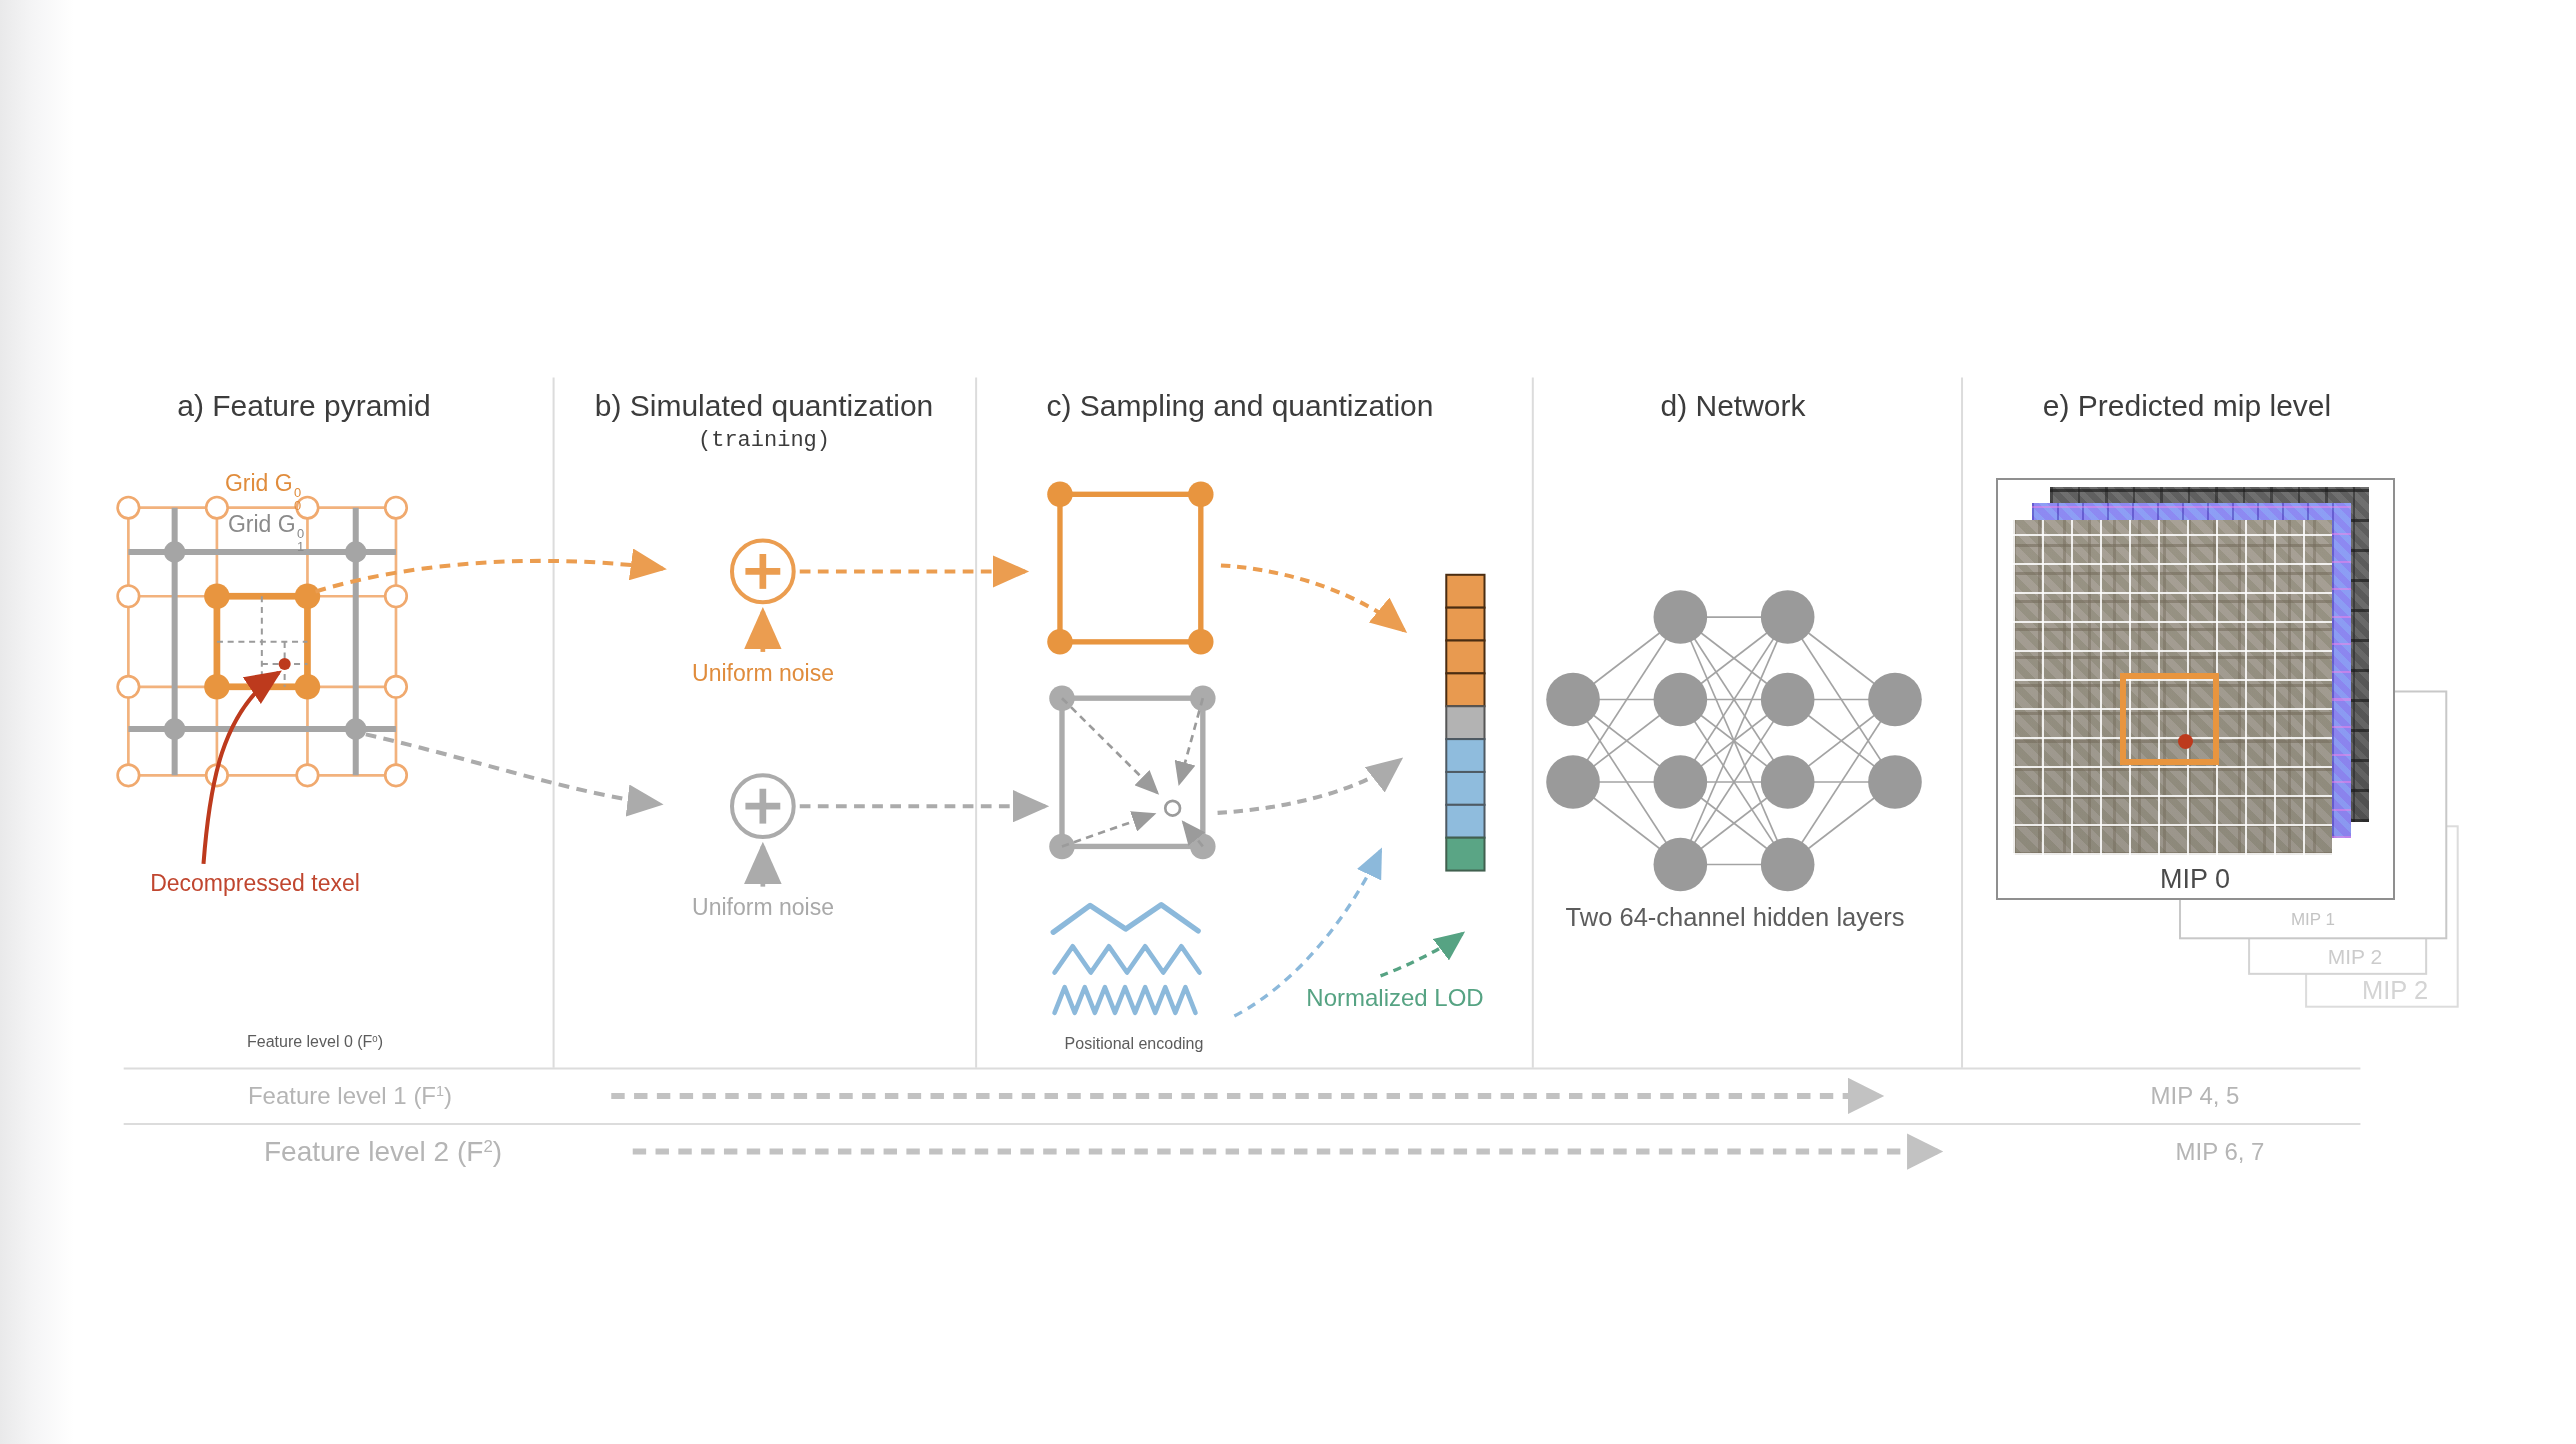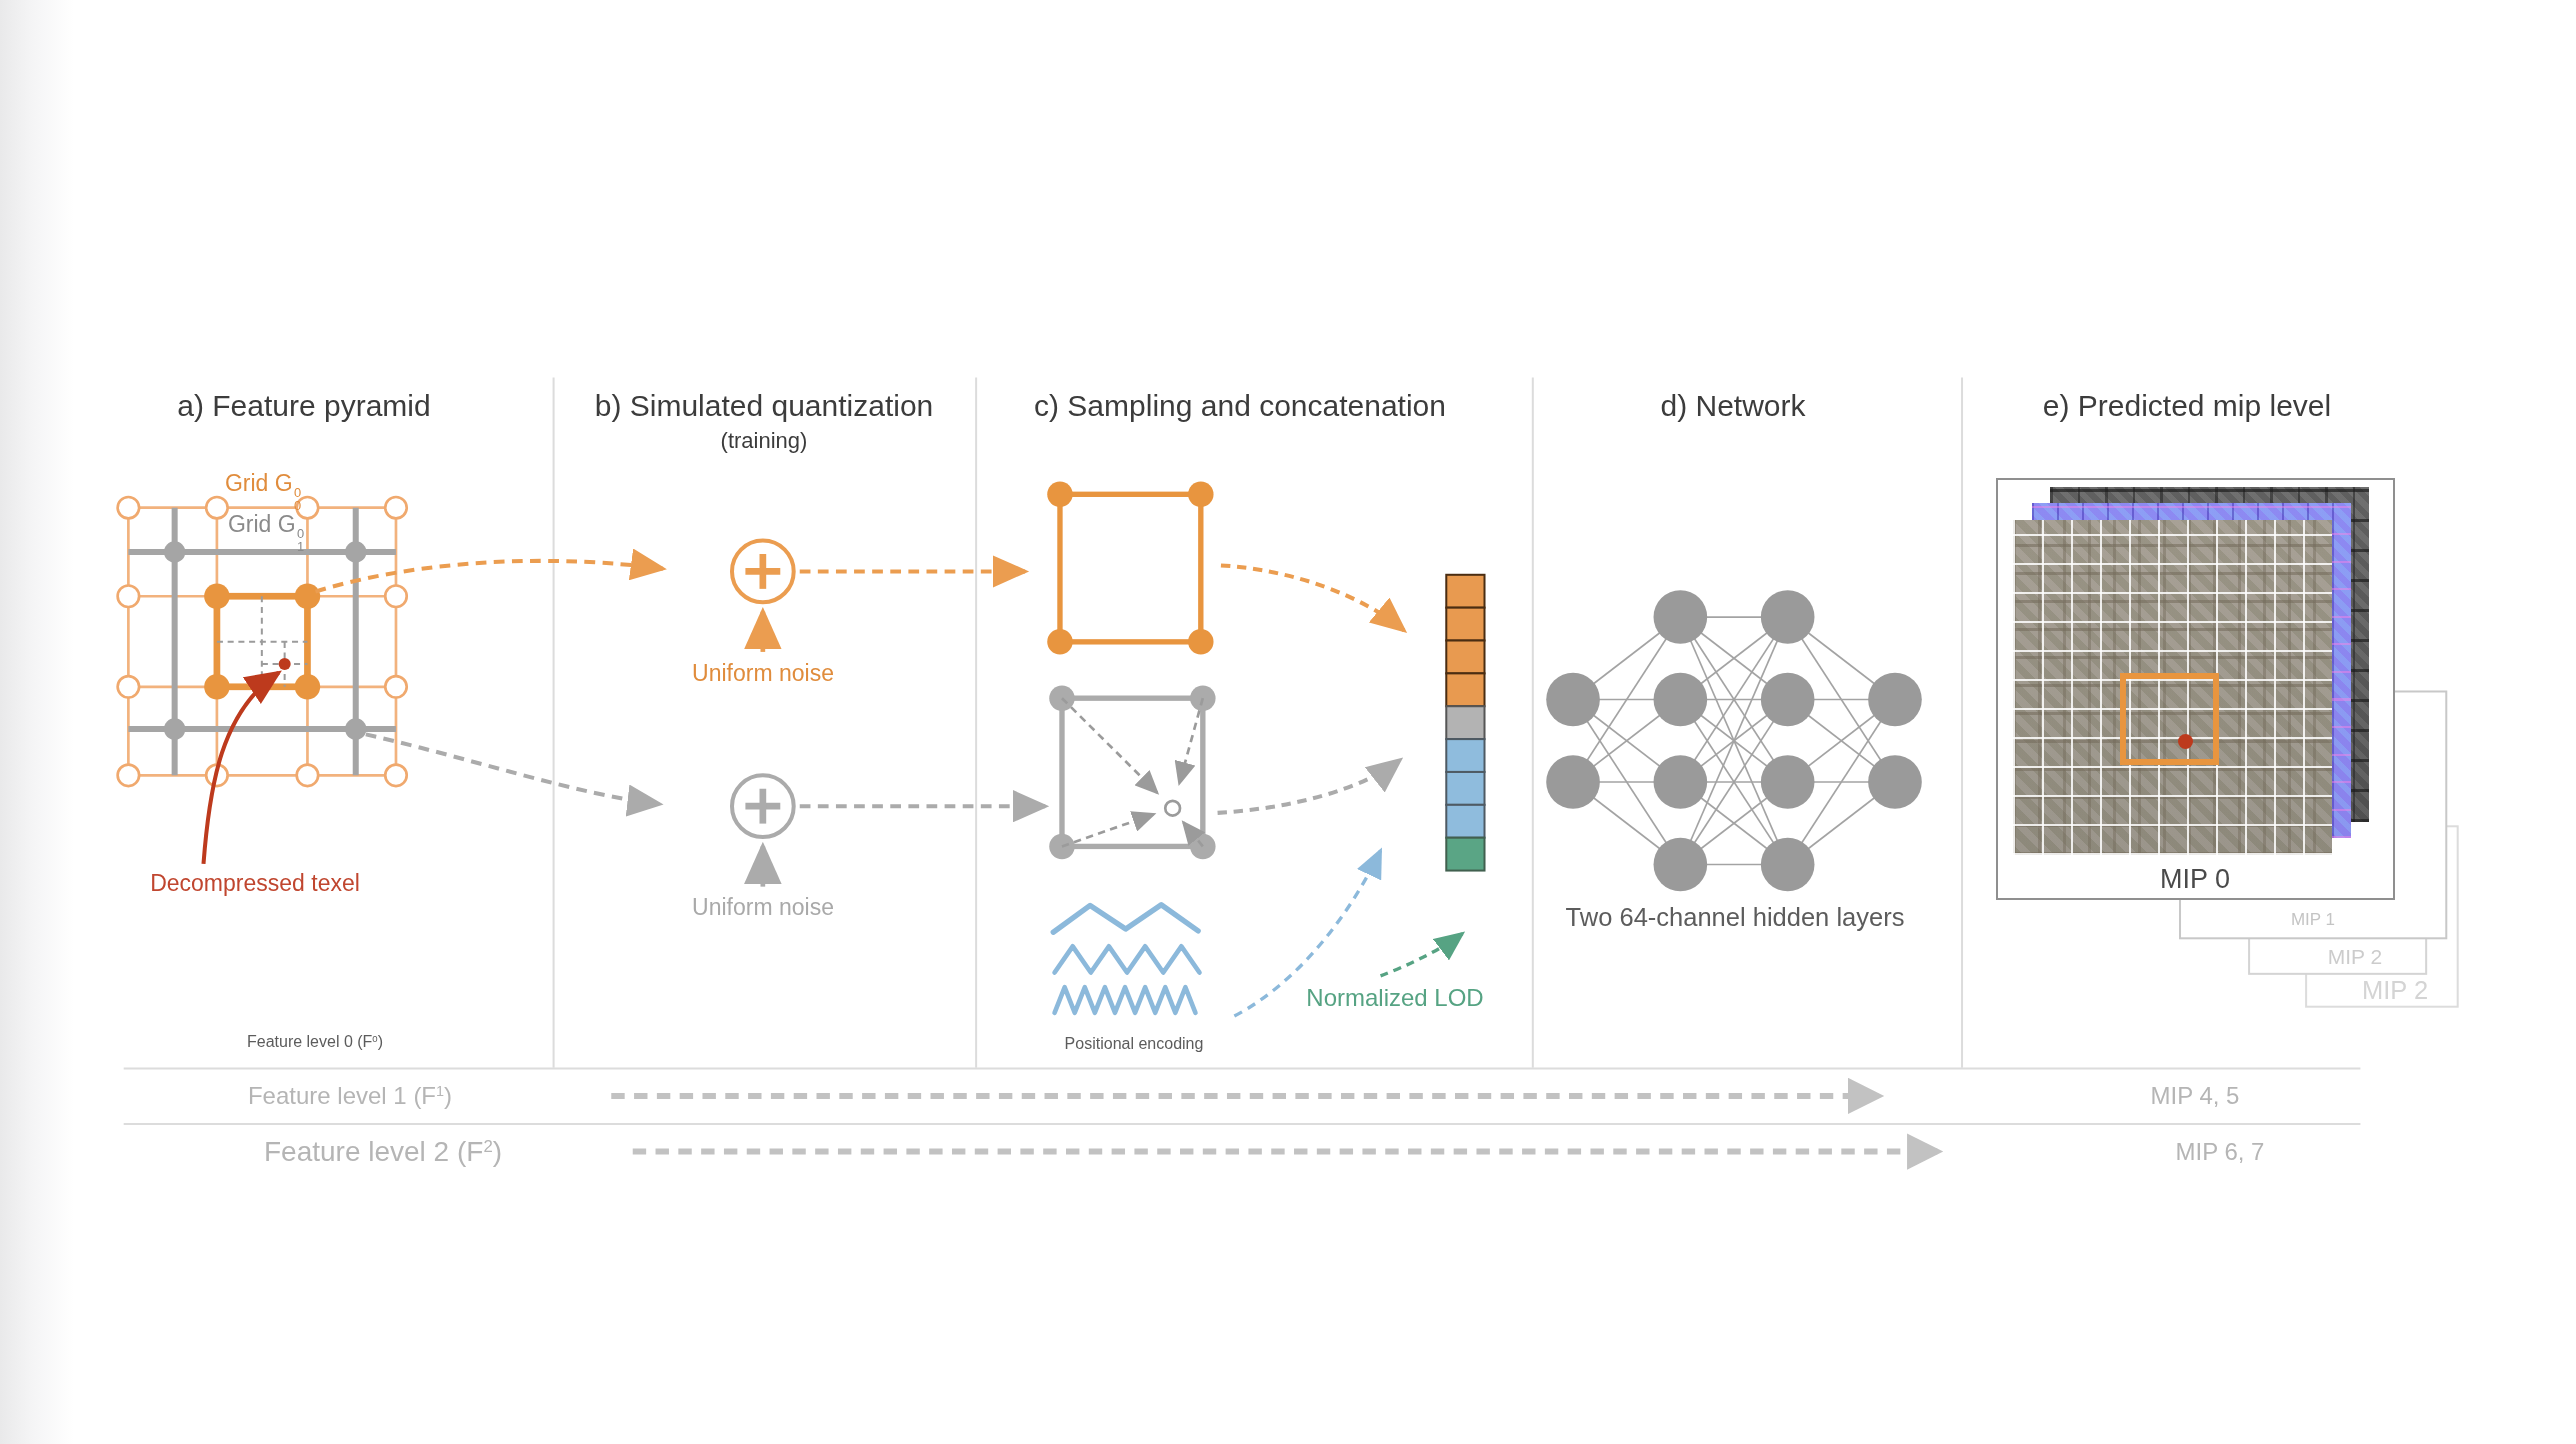--- a/index.html
+++ b/index.html
@@ -7,21 +7,21 @@
     position:relative;width:2576px;height:1444px;background:#ffffff;overflow:hidden;
     font-family:"Liberation Sans", sans-serif;color:#3c3c3c;
   }
   .left-shade{
     position:absolute;left:0;top:0;width:74px;height:1444px;
     background:linear-gradient(to right,#e9e9ea 0%,#f5f5f6 45%,#ffffff 100%);
   }
   svg{position:absolute;left:0;top:0;}
   .lbl{position:absolute;transform:translate(-50%,-50%);white-space:nowrap;line-height:1.15;}
   .title{font-size:30px;color:#3c3c3c;}
-  .sub{font-size:22px;color:#3c3c3c;}
+  .sub{font-size:22px;color:#3c3c3c;font-family:Liberation Mono, monospace;}
   .cap{font-size:16px;color:#5c5c5c;}
   .orange{color:#E08C3C;}
   .grayl{color:#a9a9a9;}
   .faint{color:#b5b5b5;}
   .red{color:#C0462F;margin-left:8px;}
   .green{color:#56A383;}
   sup{font-size:.6em;vertical-align:.55em;}
   .stack{display:inline-flex;flex-direction:column;font-size:.56em;line-height:1.0;vertical-align:-.5em;margin-left:1.3px;}
   .mip0box{
     position:absolute;left:1996px;top:478px;width:399px;height:422px;
@@ -292,21 +292,21 @@
     <div class="tex tex-back"></div>
     <div class="tex tex-mid"></div>
     <div class="tex tex-front"></div>
     <div class="mip-square"></div>
     <div class="mip-dot"></div>
   </div>
 
   <div class="lbl title" style="left:304px;top:406px">a) Feature pyramid</div>
   <div class="lbl title" style="left:764px;top:406px">b) Simulated quantization</div>
   <div class="lbl sub" style="left:764px;top:441px">(training)</div>
-  <div class="lbl title" style="left:1240px;top:406px">c) Sampling and concatenation</div>
+  <div class="lbl title" style="left:1240px;top:406px">c) Sampling and quantization</div>
   <div class="lbl title" style="left:1733px;top:406px">d) Network</div>
   <div class="lbl title" style="left:2187px;top:406px">e) Predicted mip level</div>
 
   <div class="lbl orange" style="left:263px;top:492px;font-size:23px"><span>Grid G</span><span class="stack">
         <span>0</span>
         <span>0</span>
       </span></div>
   <div class="lbl" style="left:266px;top:533px;font-size:23px;color:#8a8a8a"><span>Grid G</span><span class="stack">
         <span>0</span>
         <span>1</span>

